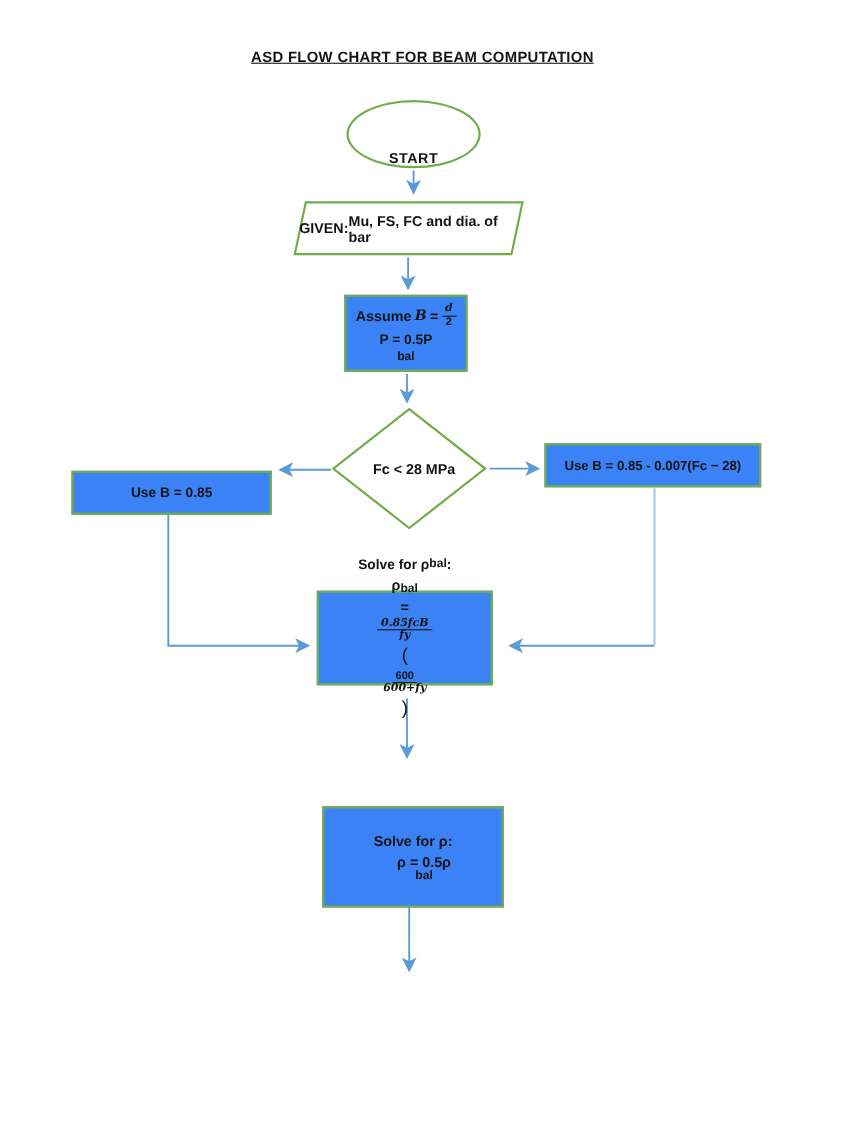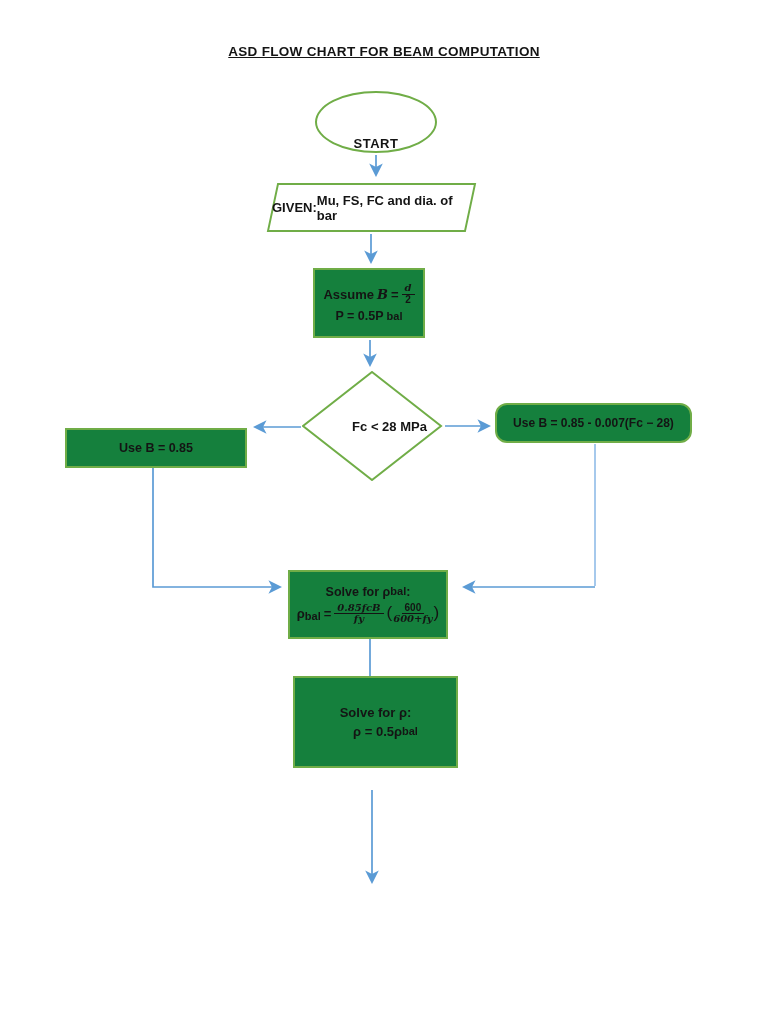--- a/index.html
+++ b/index.html
@@ -16,54 +16,54 @@
   .connectors { position:absolute; left:0; top:0; width:768px; height:1024px; }
   .connectors line, .connectors polyline { stroke:var(--blue); stroke-width:1.7; fill:none; }
   .connectors .light { stroke:var(--blue-light); stroke-width:2; }
   .ah-fill { fill:var(--blue); }
 
   .node {
     position:absolute; display:flex; flex-direction:column;
     align-items:center; justify-content:center; text-align:center;
     font-weight:bold;
   }
-  .box { border:2px solid var(--green); background:#15803d; }
+  .box { border:2px solid var(--green); background:#3b82f6; }
   .ellipse { border:2px solid var(--green); border-radius:50%; background:#fff; }
 
   .para-wrap { position:absolute; }
   .para-shape {
     position:absolute; left:0; top:0; width:100%; height:100%;
     border:2px solid var(--green); background:#fff; transform:skewX(-12deg);
   }
   .para-text {
     position:absolute; left:0; top:0; width:100%; height:100%;
     display:flex; flex-direction:row; align-items:center; justify-content:center;
     font-weight:bold;
   }
 
   .diamond-wrap { position:absolute; }
   .diamond-wrap svg { position:absolute; left:0; top:0; }
   .diamond-wrap .dm-label {
-    position:absolute; left:17px; top:0; width:100%; height:100%;
+    position:absolute; left:4px; top:0; width:100%; height:100%;
     display:flex; align-items:center; justify-content:center; font-weight:bold;
   }
   .dm-poly { fill:#ffffff; stroke:var(--green); stroke-width:2; }
 
   .fs13 { font-size:13px; }
   .fs125 { font-size:12.5px; }
-  .fs12 { font-size:12px; white-space:nowrap;border-radius:12px; }
+  .fs12 { font-size:12px; white-space:nowrap; }
 
   .mline { display:inline-flex; align-items:center; gap:3px; white-space:nowrap; }
   .mvar { font-family:"DejaVu Serif", serif; font-style:italic; }
   .frac { display:inline-flex; flex-direction:column; align-items:center; line-height:1.05; vertical-align:middle; }
   .frac .num { border-bottom:1.4px solid #141414; padding:0 3px; }
   .frac-sm { font-size:10px; }
   sub.sb { font-size:11px; font-weight:bold; vertical-align:-2px; line-height:1; }
   .paren { font-size:17px; font-weight:normal; transform:translateY(-1px); }
-  .gap-top { margin-top:4px; }
+  .gap-top { margin-top:4px;flex-direction:column; }
 </style>
 </head>
 <body>
 
 <div class="page">
 
   <div class="doc-title">ASD FLOW CHART FOR BEAM COMPUTATION</div>
 
   <svg class="connectors" width="768" height="1024" viewBox="0 0 768 1024" xmlns="http://www.w3.org/2000/svg">
     <defs>
@@ -119,21 +119,21 @@
   </div>
 
   <div class="node box fs125" style="left:65px; top:428px; width:182px; height:40px;text-align:right;">
     <span>Use B = 0.85</span>
   </div>
 
   <div class="node box fs12" style="left:495px; top:403px; width:197px; height:40px;">
     <span>Use B = 0.85 - 0.007(Fc − 28)</span>
   </div>
 
-  <div class="node box" style="left:288px; top:570px; width:160px; height:69px;">
+  <div class="node box" style="left:288px; top:537px; width:160px; height:86px;">
     <span class="mline fs125" style="gap:0;">
       <span>Solve for ρ</span>
         <sub class="sb">bal</sub>
         <span>:</span>
     </span>
     <span class="mline fs13 gap-top">
       <span><span>ρ</span><sub class="sb">bal</sub></span>
       <span>=</span>
       <span class="frac frac-sm">
         <span class="num mvar">0.85fcB</span>
@@ -141,21 +141,21 @@
       </span>
       <span class="paren">(</span>
       <span class="frac frac-sm" style="margin:0 -2px;">
         <span class="num">600</span>
         <span class="den mvar">600+fy</span>
       </span>
       <span class="paren">)</span>
     </span>
   </div>
 
-  <div class="node box fs13" style="left:293px; top:676px; width:165px; height:92px;">
+  <div class="node box fs13" style="left:293px; top:733px; width:165px; height:92px;">
     <span>Solve for ρ:</span>
     <span class="mline gap-top" style="gap:0;margin-left:20px;">
       <span>ρ = 0.5ρ</span>
         <sub class="sb">bal</sub>
     </span>
   </div>
 
 </div>
 
 </body></html>

